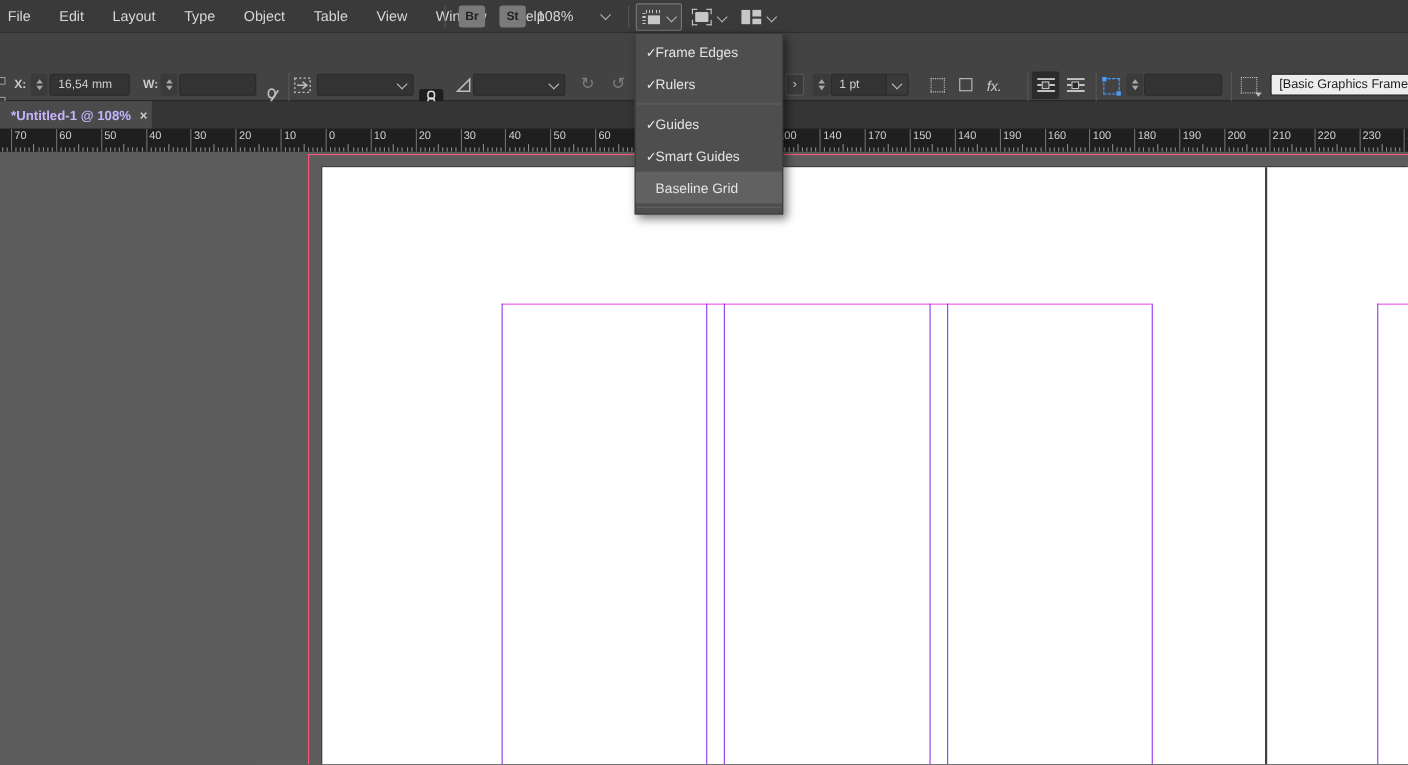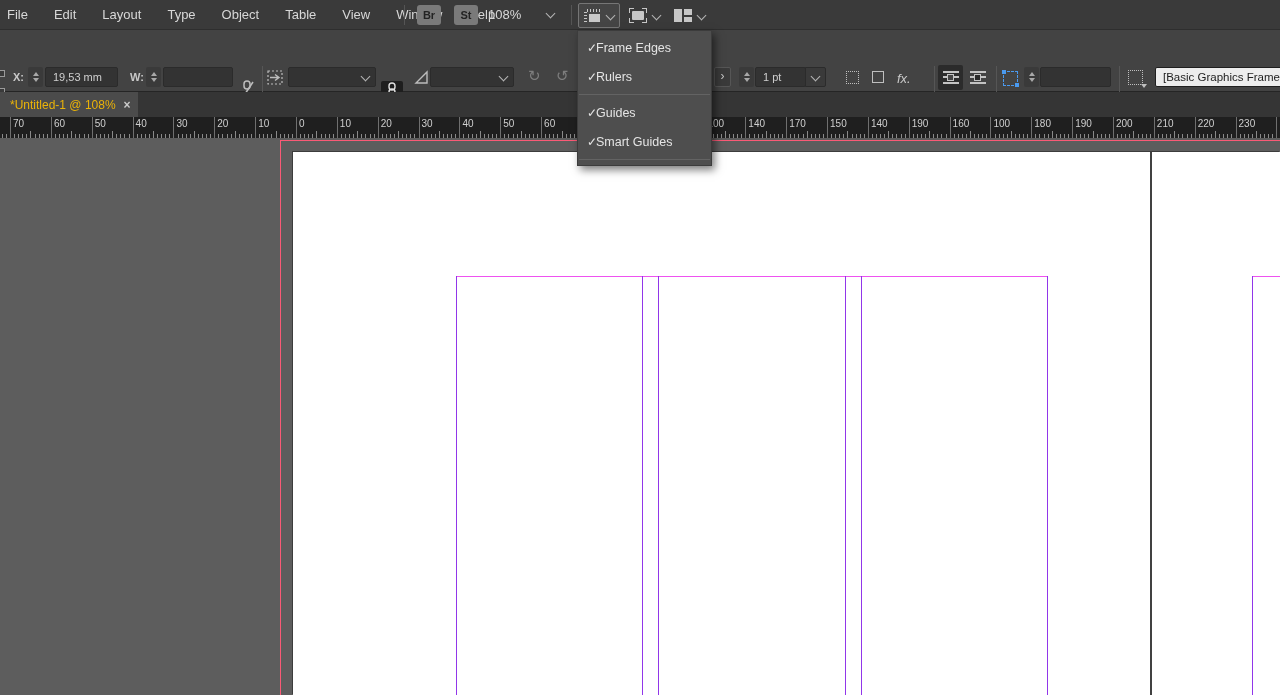--- a/index.html
+++ b/index.html
@@ -86,21 +86,21 @@
   .linkbox { position:absolute; width:22px; height:17px; background:#1e1e1e; border-radius:2px;
     display:flex; align-items:center; justify-content:center; }
   .proxy { position:absolute; left:-2px; top:40px; width:9px; height:42px;
     display:flex; flex-direction:column; justify-content:space-between; }
   .proxy i { width:7px; height:7px; border:1px solid #9a9a9a; background:#3a3a3a; display:block; }
 
   
   .tabbar { position:absolute; left:0; top:92px; width:1280px; height:25px; background:#353535; }
   .doc-tab { position:absolute; left:0; top:0; width:138px; height:25px; background:#4b4b4b;
     display:flex; align-items:center; }
-  .doc-tab .title { color:#eab308; font-size:12px; font-weight:normal; padding-left:10px;text-align:right; }
+  .doc-tab .title { color:#c4b5fd; font-size:12px; font-weight:bold; padding-left:10px;text-align:right; }
   .doc-tab .close { color:#cccccc; font-size:12px; font-weight:bold; margin-left:8px; cursor:default; }
 
   
   .ruler { position:absolute; left:0; top:117px; width:1280px; height:21px; background:#1f1f1f; overflow:hidden; }
   .rt-major { position:absolute; top:0; width:1px; height:21px; background:#6f6f6f; }
   .rt-label { position:absolute; top:1px; color:#cfcfcf; font-size:10px; }
   .rt-min { position:absolute; bottom:0; width:1px; background:#8a8a8a; }
 
   
   .docarea { position:absolute; left:0; top:138px; width:1280px; height:557px; background:#5d5d5d; overflow:hidden; }
@@ -175,21 +175,21 @@
         <i></i>
         <i></i>
         <i></i>
       </div>
 
     <span class="lbl" style="left:13px;top:41px">X:</span>
     <div class="stepper" style="left:28px;top:37px">
         <span class="up"></span>
         <span class="dn"></span>
       </div>
-    <div class="fld" style="left:45px;top:37px;width:73px">19,53 mm</div>
+    <div class="fld" style="left:45px;top:37px;width:73px">16,54 mm</div>
     <span class="lbl" style="left:13px;top:67px">Y:</span>
     <div class="stepper" style="left:28px;top:63px">
         <span class="up"></span>
         <span class="dn"></span>
       </div>
     <div class="fld" style="left:45px;top:63px;width:73px">26,75 mm</div>
 
     <span class="lbl" style="left:130px;top:41px">W:</span>
     <div class="stepper" style="left:146px;top:37px">
         <span class="up"></span>
@@ -724,16 +724,20 @@
       </div>
       <div class="dd-sep"></div>
       <div class="dd-item">
         <span class="ck">✓</span>
         <span class="lab">Guides</span>
       </div>
       <div class="dd-item">
         <span class="ck">✓</span>
         <span class="lab">Smart Guides</span>
       </div>
+      <div class="dd-item hl">
+        <span class="ck"></span>
+        <span class="lab">Baseline Grid</span>
+      </div>
       <div class="dd-sep"></div>
     </div>
 
 </div>
 
 </body></html>

